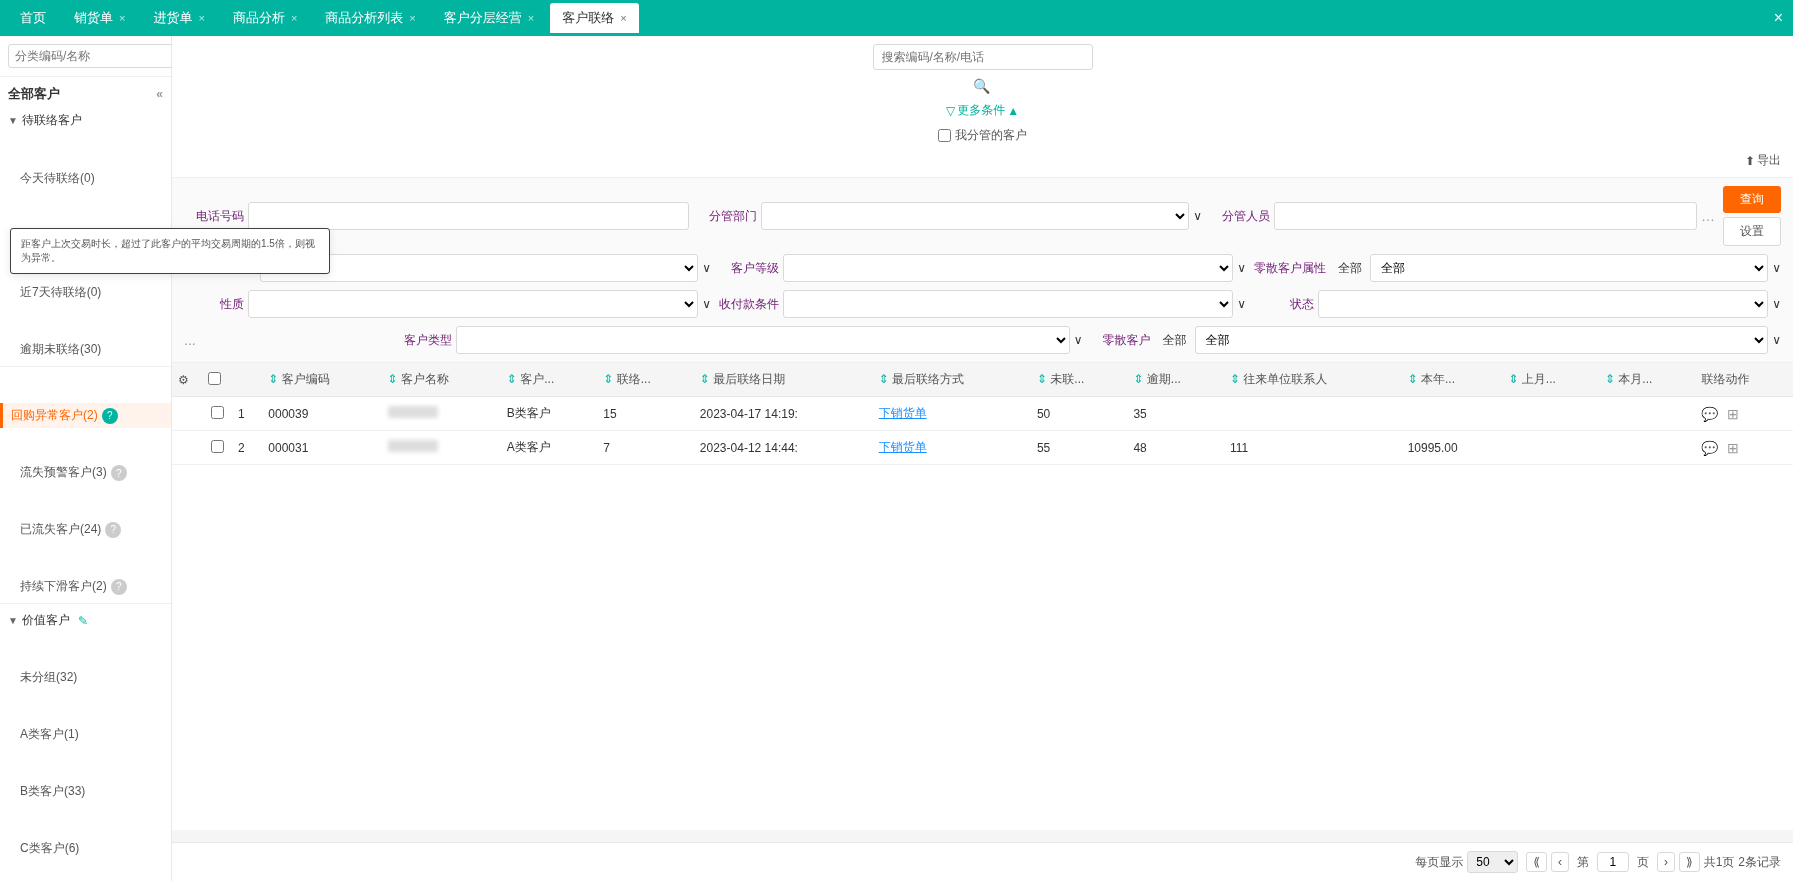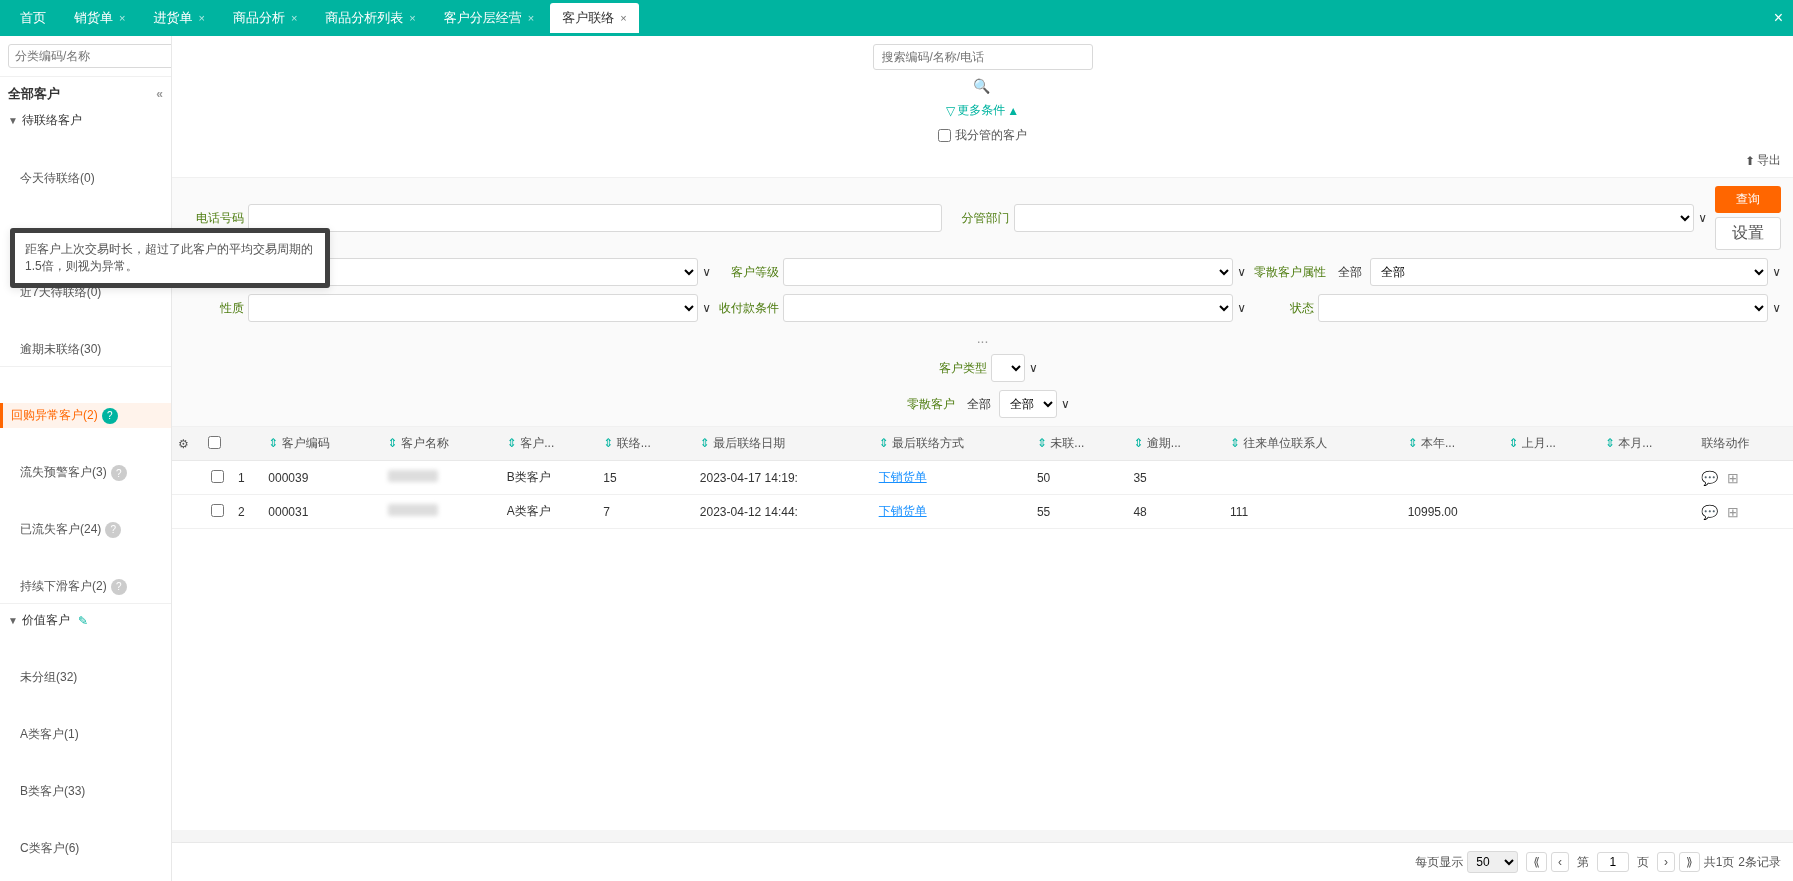--- a/index.html
+++ b/index.html
@@ -181,30 +181,30 @@
       padding: 8px 12px;
       background: #fafafa;
       border-bottom: 1px solid #f0f0f0;
     }
     .filter-row {
       display: flex;
       align-items: center;
       gap: 8px;
       margin-bottom: 8px;
     }
-    .filter-row:last-child { margin-bottom: 0; flex-direction: column; }
+    .filter-row:last-child { margin-bottom: 0; }
     .filter-field {
       display: flex;
       align-items: center;
       gap: 4px;
       flex: 1;
     }
     .filter-field label {
       font-size: 12px;
-      color: #4d7c0f;
+      color: #701a75;
       white-space: nowrap;
       min-width: 60px;
       text-align: right;
     }
     .filter-field select, .filter-field input {
       flex: 1;
       border: 1px solid #d9d9d9;
       border-radius: 3px;
       padding: 4px 6px;
       font-size: 12px;
@@ -230,21 +230,21 @@
       padding: 5px 16px;
       font-size: 12px;
       cursor: pointer;
     }
     .btn-settings {
       background: #fff;
       color: #555;
       border: 1px solid #d9d9d9;
       border-radius: 3px;
       padding: 5px 16px;
-      font-size: 16px;
+      font-size: 12px;
       cursor: pointer;
     }
 
     
     .table-area {
       flex: 1;
       overflow: auto;
       background: #fff;
     }
     table {
@@ -332,24 +332,24 @@
       font-size: 12px;
       outline: none;
     }
 
     
     .tooltip-box {
       position: absolute;
       top: 228px;
       left: 10px;
       background: #fff;
-      border: 5px solid #404040;
+      border: 1px solid #404040;
       border-radius: 3px;
       padding: 8px 10px;
-      font-size: 12px;
+      font-size: 10px;
       color: #555;
       max-width: 320px;
       box-shadow: 0 2px 8px rgba(0,0,0,0.1);
       z-index: 100;
     }
 
     
     .horizontal-scroll {
       height: 12px;
       background: #f5f5f5;
@@ -495,20 +495,25 @@
     <div class="advanced-filters">
       <div class="filter-row">
         <div class="filter-field">
           <label>电话号码</label>
           <input type="text" style="">
         </div>
         <div class="filter-field">
           <label>分管部门</label>
           <select><option></option></select>
           <span>∨</span>
+        </div>
+        <div class="filter-field">
+          <label>分管人员</label>
+          <input type="text" style="">
+          <span class="dots-btn">…</span>
         </div>
         <div class="action-btns">
           <button class="btn-query">查询</button>
           <button class="btn-settings">设置</button>
         </div>
       </div>
       <div class="filter-row">
         <div class="filter-field">
           <label>客户价格等级</label>
           <select><option></option></select>

